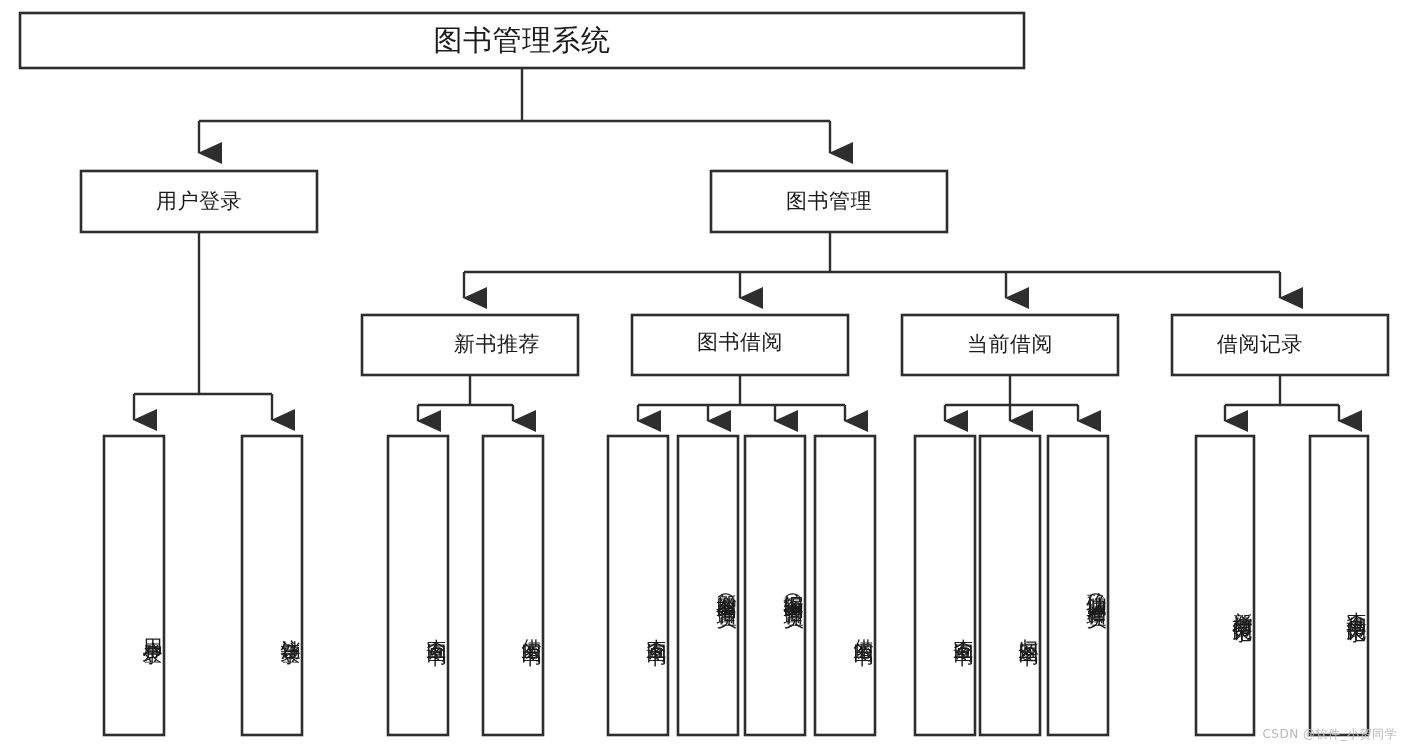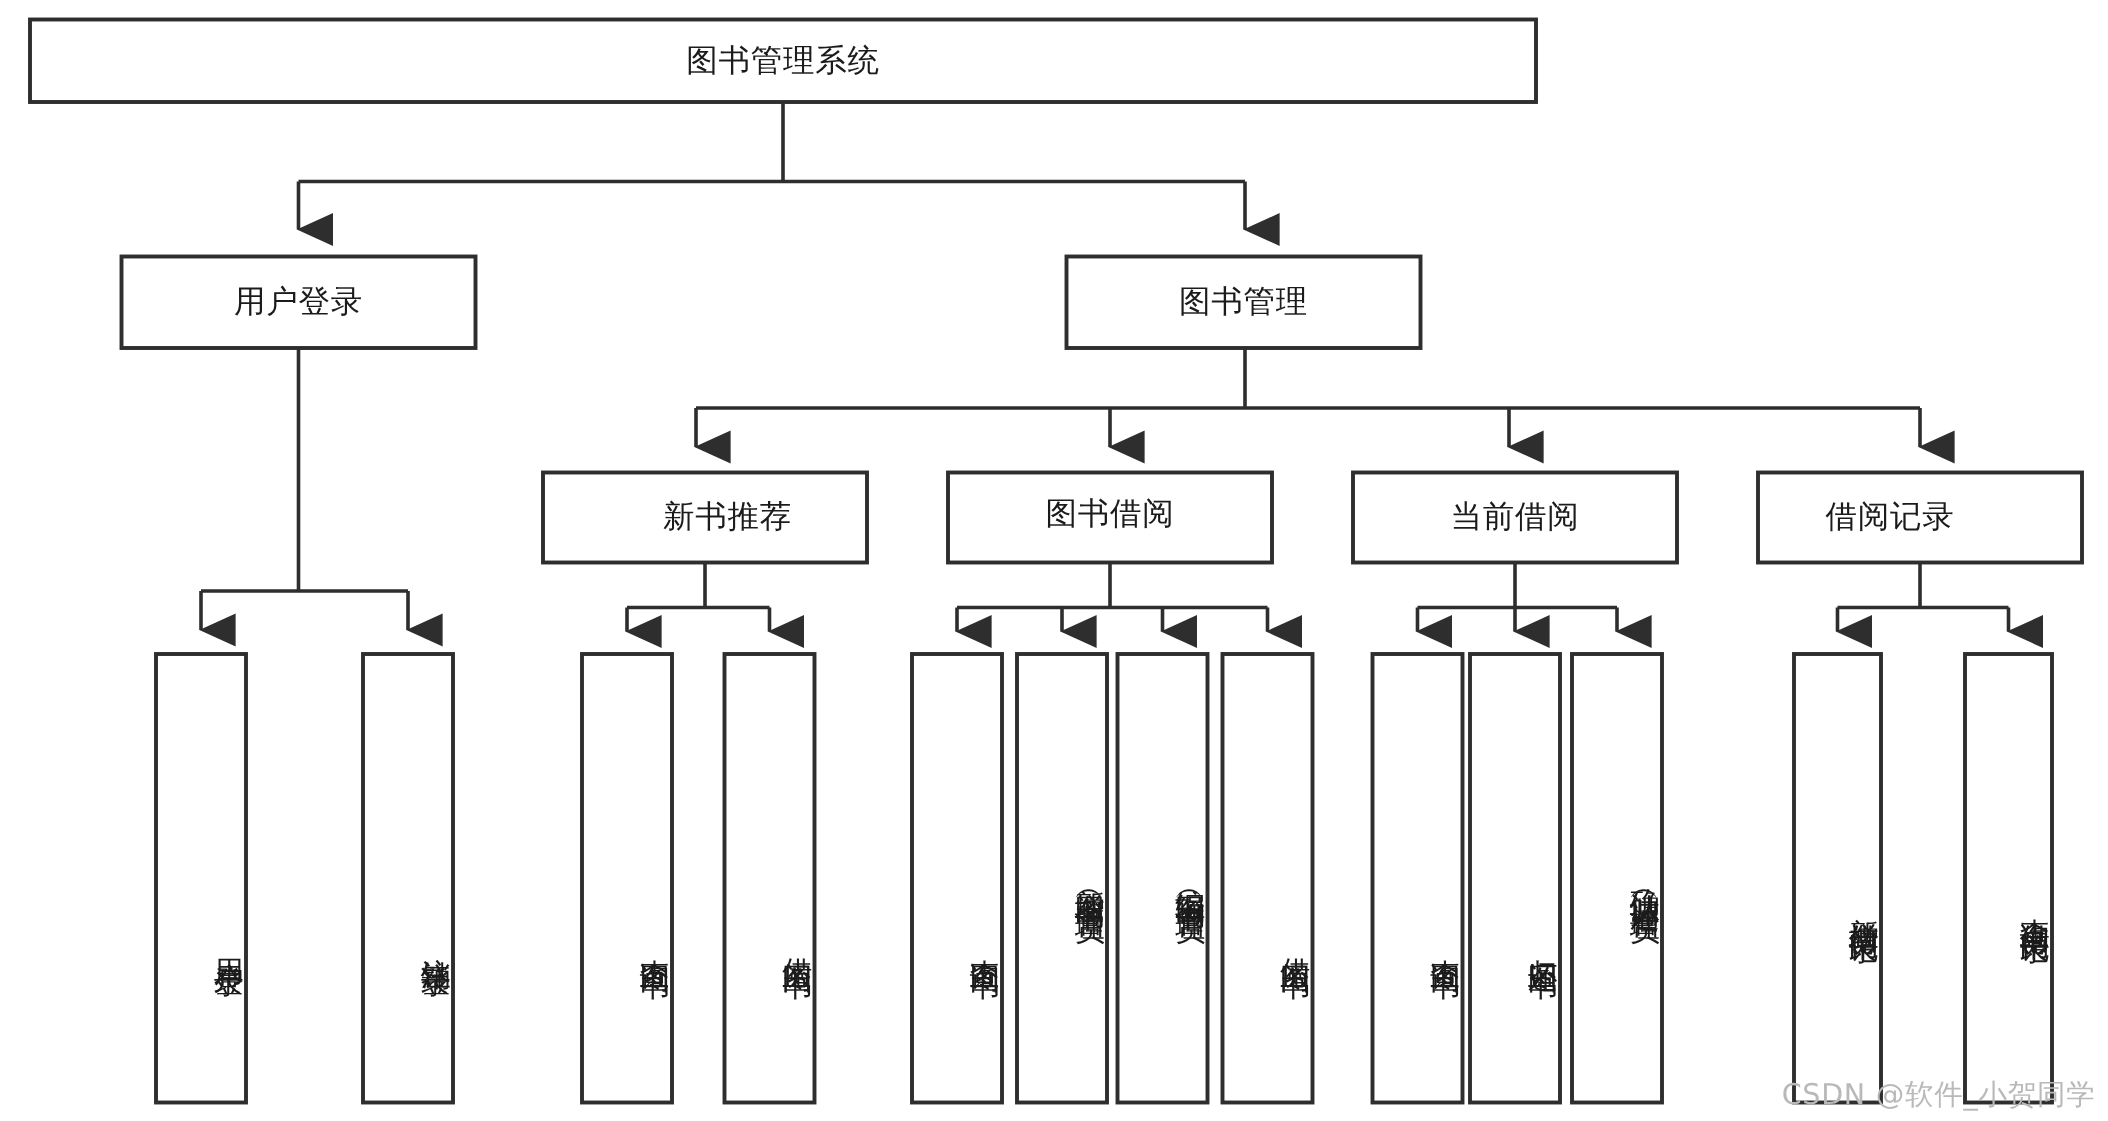--- a/index.html
+++ b/index.html
@@ -64,21 +64,21 @@
     box-sizing: border-box;
   }
   .node-label.vertical.long {
     align-items: flex-start;
     padding-top: 2px;
   }
   .watermark {
     position: absolute;
     right: 8px;
     bottom: 4px;
-    font-size: 19px;
+    font-size: 12px;
     color: #b9b9b9;
     font-family: "DejaVu Sans", "Liberation Sans", sans-serif;
     letter-spacing: 0.5px;
     white-space: nowrap;
   }
 </style>
 </head>
 <body>
 
 <div id="diagram-root">
@@ -146,26 +146,26 @@
     <path class="conn" d="M 945 405 L 945 421" marker-end="url(#arrow)"></path>
     <path class="conn" d="M 1010 405 L 1010 421" marker-end="url(#arrow)"></path>
     <path class="conn" d="M 1078 405 L 1078 421" marker-end="url(#arrow)"></path>
 
     <path class="conn" d="M 1280 375 L 1280 405"></path>
     <path class="conn" d="M 1225 405 L 1339 405"></path>
     <path class="conn" d="M 1225 405 L 1225 421" marker-end="url(#arrow)"></path>
     <path class="conn" d="M 1339 405 L 1339 421" marker-end="url(#arrow)"></path>
   </svg>
 
-  <div class="node-label" style="left:20px; top:13px; width:1004px; height:55px; font-size:21px;">图书管理系统</div>
+  <div class="node-label" style="left:20px; top:13px; width:1004px; height:55px; font-size:29px;">图书管理系统</div>
 
   <div class="node-label" style="left:81px; top:171px; width:236px; height:61px;">用户登录</div>
   <div class="node-label" style="left:711px; top:171px; width:236px; height:61px;">图书管理</div>
 
-  <div class="node-label" style="left:357px; top:315px; width:256px; height:60px;">新书推荐</div>
+  <div class="node-label" style="left:369px; top:315px; width:256px; height:60px;">新书推荐</div>
   <div class="node-label" style="left:632px; top:315px; width:216px; height:56px;">图书借阅</div>
   <div class="node-label" style="left:902px; top:315px; width:216px; height:60px;">当前借阅</div>
   <div class="node-label" style="left:1172px; top:315px; width:176px; height:60px;">借阅记录</div>
 
   <div class="node-label vertical" style="left:104px; top:516px; width:60px; height:219px;">用户登录</div>
   <div class="node-label vertical" style="left:242px; top:516px; width:60px; height:219px;">注销登录</div>
   <div class="node-label vertical" style="left:388px; top:516px; width:60px; height:219px;">查询图书</div>
   <div class="node-label vertical" style="left:483px; top:516px; width:60px; height:219px;">借阅图书</div>
   <div class="node-label vertical" style="left:608px; top:516px; width:60px; height:219px;">查询图书</div>
   <div class="node-label vertical long" style="left:678px; top:440px; width:60px; height:295px;">新增图书（管理员）</div>

